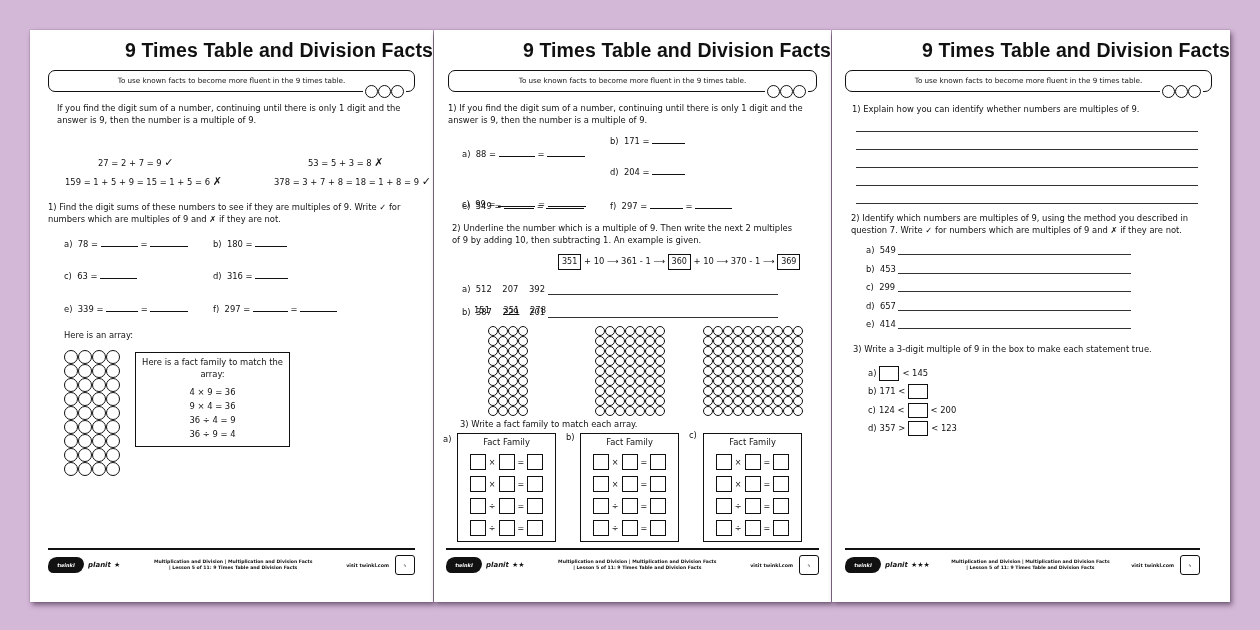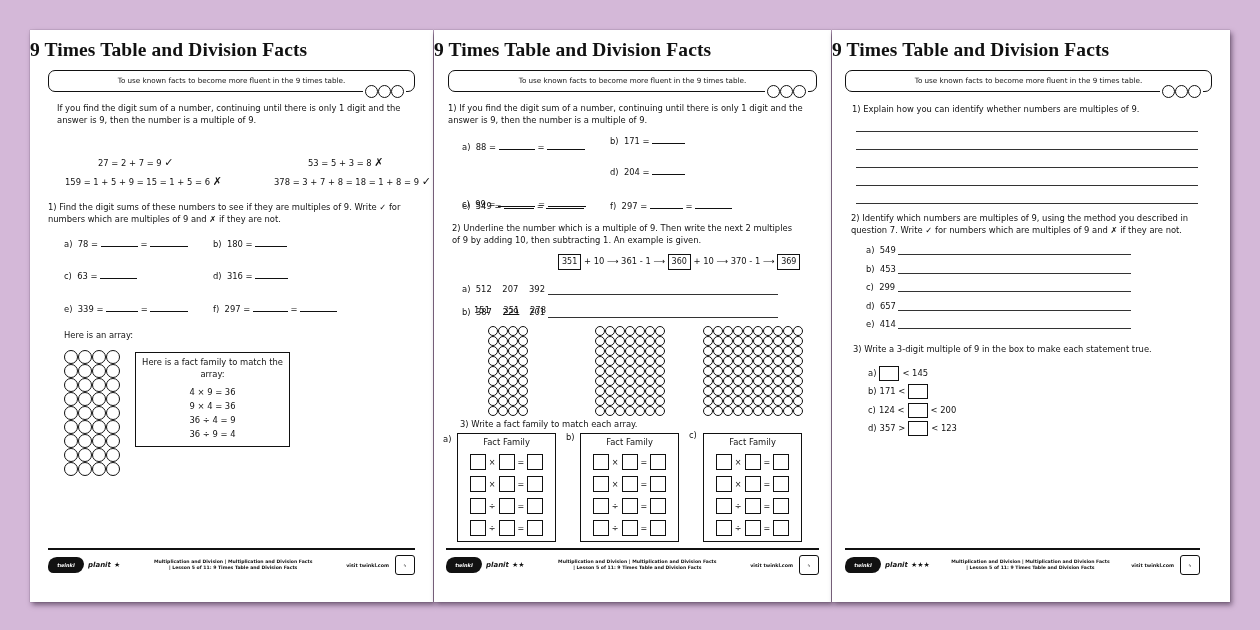--- a/index.html
+++ b/index.html
@@ -17,22 +17,22 @@
     background: #fff;
     box-shadow: 2px 3px 5px rgba(40,20,45,0.55), 0 0 1px rgba(0,0,0,0.4);
     overflow: hidden;
   }
   #page1 { left: 30px; width: 403px; }
   #page2 { left: 434px; width: 397px; }
   #page3 { left: 832px; width: 398px; }
 
   .title {
     position: absolute; left: 0; right: 0; top: 9px;
-    text-align: left;
-    font-family: Liberation Serif, serif;
+    text-align: right;
+    font-family: Liberation Sans, sans-serif;
     font-weight: bold; font-size: 19.5px; letter-spacing: 0.1px;
     color: #111;
   }
   .objective {
     position: absolute; top: 40px; left: 18px; right: 18px; height: 22px;
     border: 1.6px solid #111; border-radius: 7px;
     font-size: 7.2px; text-align: center; line-height: 19px;
     font-family: "DejaVu Sans", sans-serif;
   }
   .objective .beads {
@@ -211,21 +211,21 @@
     <span>To use known facts to become more fluent in the 9 times table.</span>
     <div class="beads">
         <span></span>
         <span></span>
         <span></span>
       </div>
   </div>
 
   <div class="txt" style="left:14px; top:73px; width:360px;">1)  If you find the digit sum of a number, continuing until there is only 1 digit and the answer is 9, then the number is a multiple of 9.</div>
 
-  <div class="txt" style="left:28px; top:112px;">
+  <div class="txt" style="left:28px; top:119px;">
     <span>a)</span>&nbsp; <span>88 =</span>
     <span class="blank" style="width:36px"></span> = <span class="blank" style="width:38px"></span>
   </div>
   <div class="txt" style="left:176px; top:106px;">
     <span>b)</span>&nbsp; <span>171 =</span>
     <span class="blank" style="width:33px"></span>
   </div>
   <div class="txt" style="left:28px; top:137px;margin-top:32px;">
     <span>c)</span>&nbsp; <span>99 =</span>
     <span class="blank" style="width:37px"></span> = <span class="blank" style="width:38px"></span>

